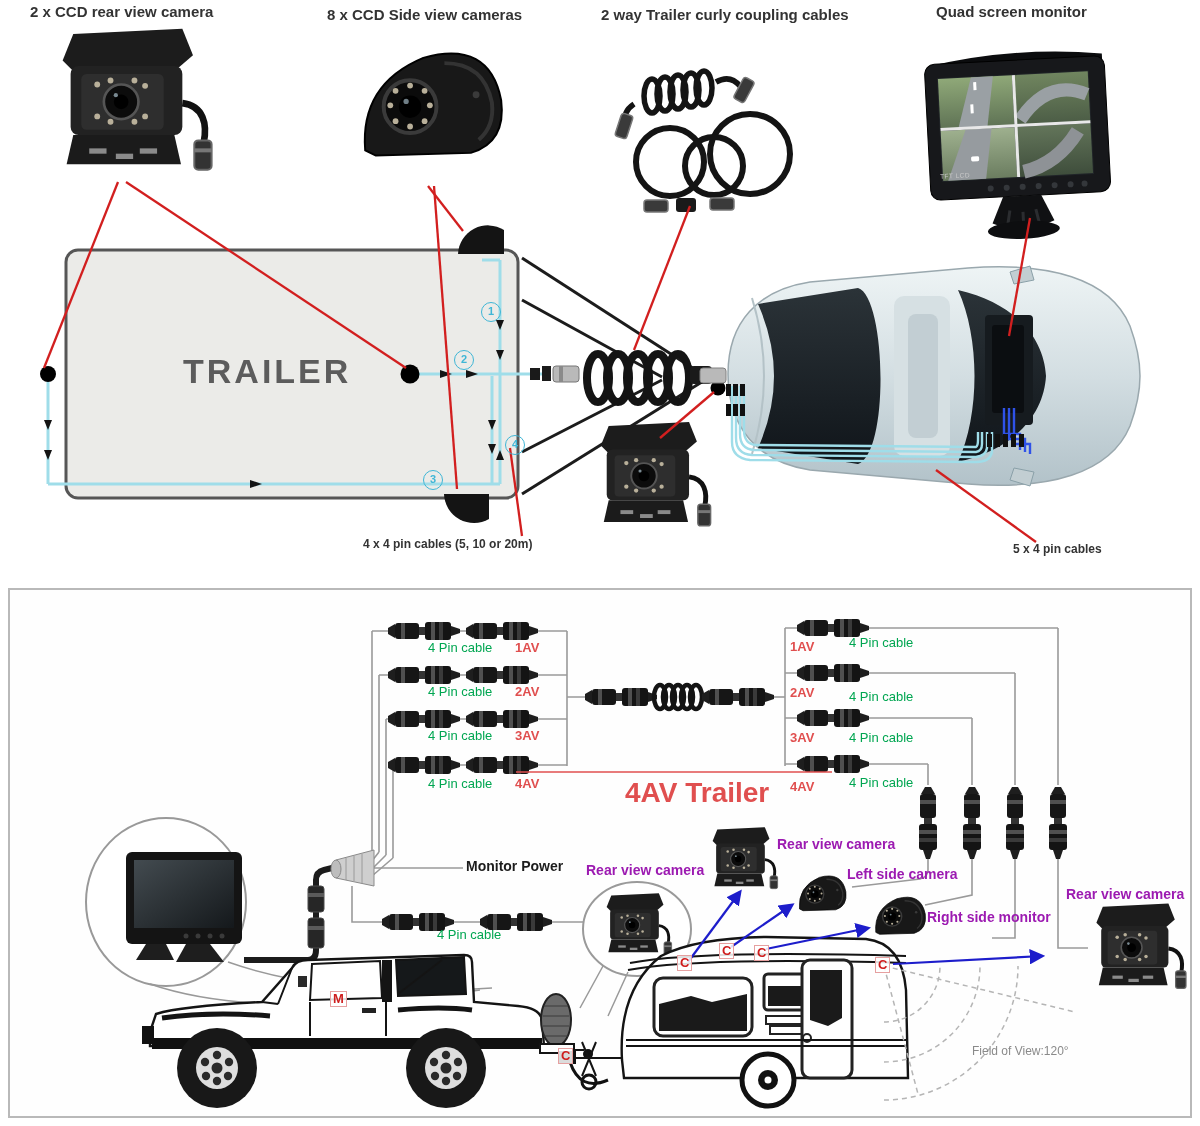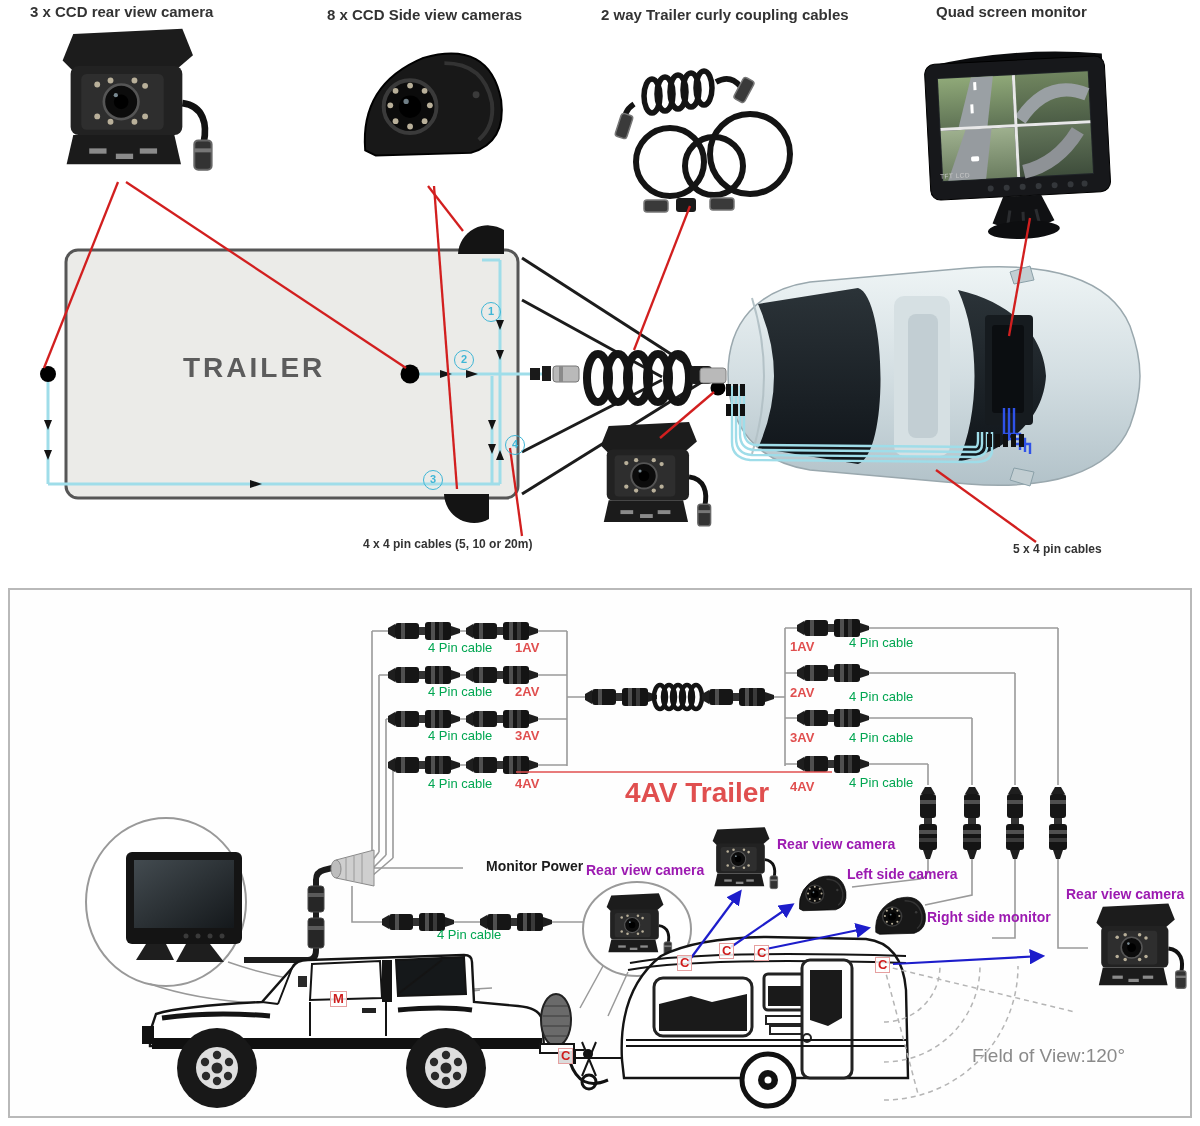--- a/index.html
+++ b/index.html
@@ -1,30 +1,30 @@
 <!DOCTYPE html>
 <html style="--green: #00a651; --red: #e04f4f; --purple: #9c1ab1; --redline: #d21f1f; --blue: #1d1dcb; --cyan: #3fb6d6; --cablecyan: #9fdde9; --graywire: #9a9a9a;"><head>
 <meta charset="utf-8">
 <style>
   html,body{margin:0;padding:0;background:#fff}
   .stage{position:relative;width:1200px;height:1126px;background:#fff;
          font-family:"Liberation Sans",sans-serif;overflow:hidden}
   .stage svg{position:absolute;left:0;top:0}
   .lbl{position:absolute;white-space:nowrap;line-height:1.15}
   .head{font-size:15px;font-weight:bold;color:#333}
-  .trailer-word{font-size:28px;font-weight:bold;color:#5c5c5c;letter-spacing:3px}
+  .trailer-word{font-size:34px;font-weight:bold;color:#5c5c5c;letter-spacing:3px}
   .note{font-size:12px;font-weight:bold;color:#333}
   .cyan-num{width:18px;height:18px;border:1.6px solid var(--cyan);border-radius:50%;
             color:var(--cyan);font-size:11px;font-weight:bold;text-align:center;line-height:17px}
   .green{color:var(--green);font-weight:normal;font-size:13px}
   .redlbl{color:var(--red);font-weight:bold;font-size:13px}
   .purple{color:var(--purple);font-weight:bold;font-size:14px}
   .blacklbl{color:#1c1c1c;font-weight:bold;font-size:14px}
   .bus-lbl{color:var(--red);font-weight:bold;font-size:28px}
-  .fov{color:#8a8a8a;font-size:19px}
+  .fov{color:#8a8a8a;font-size:12px}
   .marker{color:#cf1d1d;font-size:13px;font-weight:bold;border:1px solid #e6a0a0;
           background:rgba(255,255,255,.85);padding:0 2px;line-height:14px}
   .tft{font-size:6.5px;color:#c9c9c9;letter-spacing:.5px;transform:rotate(-3deg)}
   
   .w{stroke:var(--graywire);stroke-width:1.6;fill:none}
   .rl{stroke:var(--redline);stroke-width:2.3;fill:none}
   .cy{stroke:var(--cablecyan);stroke-width:3;fill:none}
   .cyc{stroke:var(--cablecyan);stroke-width:2.4;fill:none}
   .ba{stroke:var(--blue);stroke-width:2.2;fill:none;marker-end:url(#ab)}
   .rb{stroke:var(--red);stroke-width:1.6;fill:none}
@@ -485,21 +485,21 @@
 </g>
 
 <g class="ba">
   <path d="M688,962 L740,892"></path>
   <path d="M731,947 L792,905"></path>
   <path d="M766,949 L868,928"></path>
   <path d="M893,964 L1042,956"></path>
 </g>
 </svg>
 
-<div class="lbl head" style="left:30px;top:3px">3 x CCD rear view camera</div>
+<div class="lbl head" style="left:30px;top:3px">2 x CCD rear view camera</div>
 <div class="lbl head" style="left:327px;top:6px">8 x CCD Side view cameras</div>
 <div class="lbl head" style="left:601px;top:6px">2 way Trailer curly coupling cables</div>
 <div class="lbl head" style="left:936px;top:3px">Quad screen monitor</div>
 <div class="lbl tft" style="left:940px;top:172px">TFT LCD</div>
 
 <div class="lbl trailer-word" style="left:183px;top:352px">TRAILER</div>
 <div class="lbl cyan-num" style="left:481px;top:302px">1</div>
 <div class="lbl cyan-num" style="left:454px;top:350px">2</div>
 <div class="lbl cyan-num" style="left:423px;top:470px">3</div>
 <div class="lbl cyan-num" style="left:505px;top:435px">4</div>
@@ -519,21 +519,21 @@
 <div class="lbl redlbl" style="left:790px;top:640px">1AV</div>
 <div class="lbl green" style="left:849px;top:636px">4 Pin cable</div>
 <div class="lbl redlbl" style="left:790px;top:686px">2AV</div>
 <div class="lbl green" style="left:849px;top:690px">4 Pin cable</div>
 <div class="lbl redlbl" style="left:790px;top:731px">3AV</div>
 <div class="lbl green" style="left:849px;top:731px">4 Pin cable</div>
 <div class="lbl redlbl" style="left:790px;top:780px">4AV</div>
 <div class="lbl green" style="left:849px;top:776px">4 Pin cable</div>
 
 <div class="lbl bus-lbl" style="left:625px;top:777px">4AV Trailer</div>
-<div class="lbl blacklbl" style="left:486px;top:858px">Monitor Power</div>
+<div class="lbl blacklbl" style="left:466px;top:858px">Monitor Power</div>
 <div class="lbl green" style="left:437px;top:928px">4 Pin cable</div>
 
 <div class="lbl purple" style="left:586px;top:862px">Rear view camera</div>
 <div class="lbl purple" style="left:777px;top:836px">Rear view camera</div>
 <div class="lbl purple" style="left:847px;top:866px">Left side camera</div>
 <div class="lbl purple" style="left:927px;top:909px">Right side monitor</div>
 <div class="lbl purple" style="left:1066px;top:886px">Rear view camera</div>
 
 <div class="lbl fov" style="left:972px;top:1045px">Field of View:120°</div>
 

